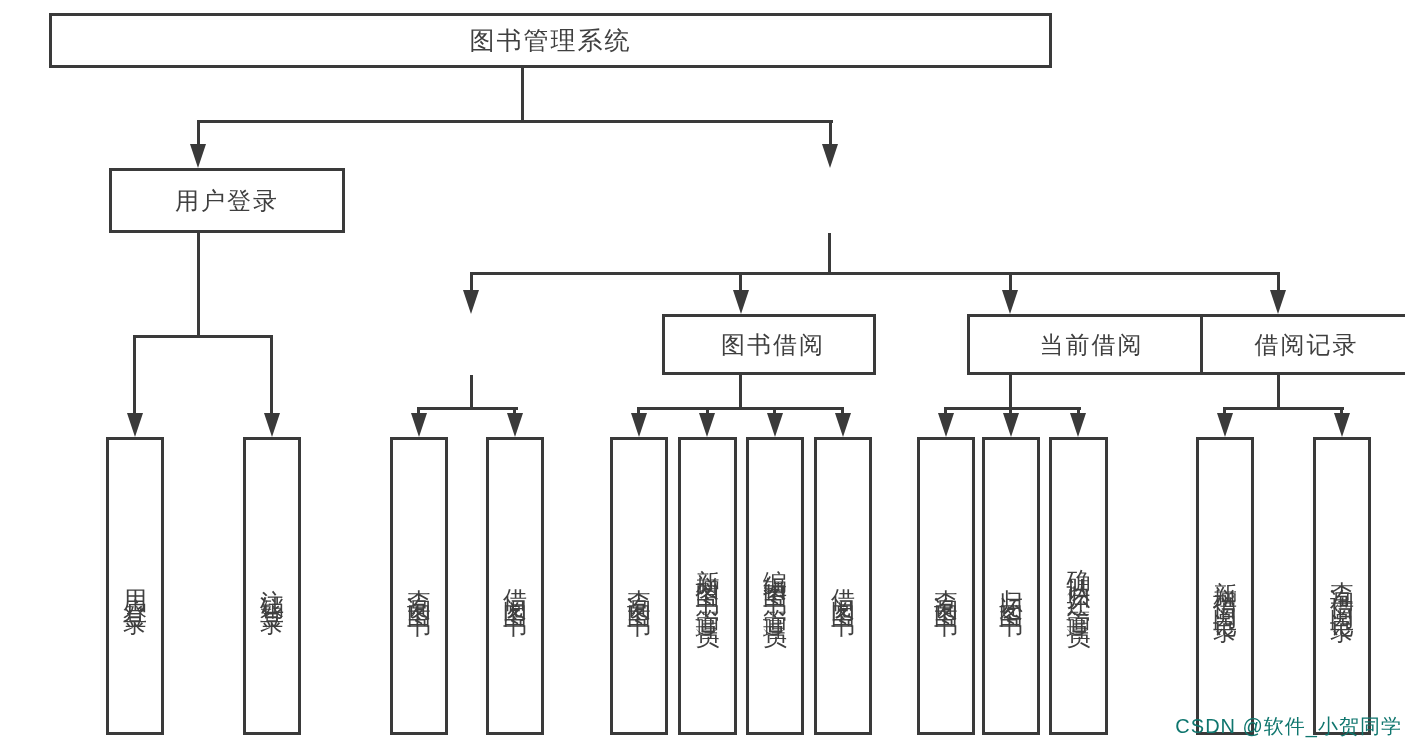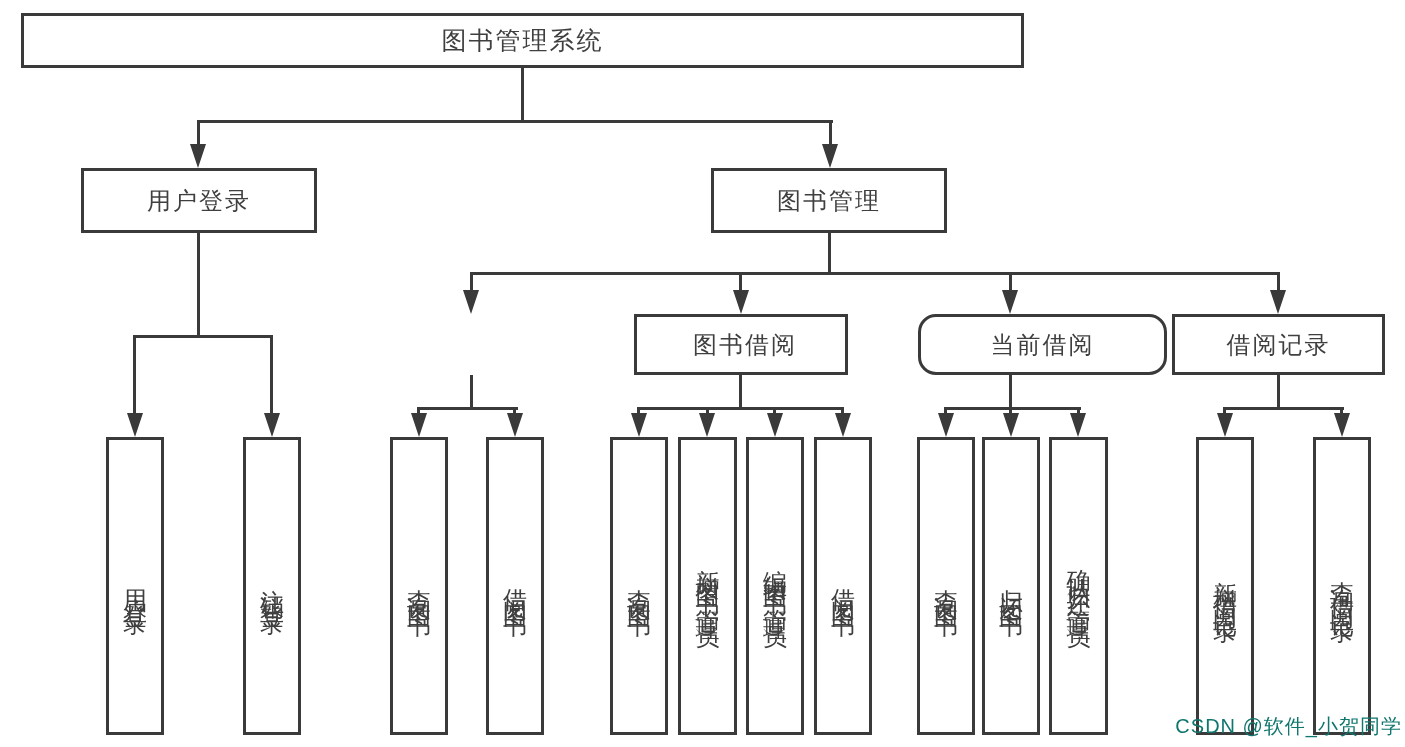--- a/index.html
+++ b/index.html
@@ -2,21 +2,21 @@
 <html><head>
 <meta charset="utf-8">
 <style>
   html,body{margin:0;padding:0;background:#fff;}
   .canvas{
     position:relative;width:1405px;height:747px;background:#fff;overflow:hidden;
     font-family:"Liberation Sans",sans-serif;color:#3f3f3f;
   }
   .node{
     position:absolute;box-sizing:border-box;border:3px solid #3a3a3a;background:#fff;
-    display:flex;align-items:center;justify-content:center;
+    display:flex;align-items:center;justify-content:center;margin-left:28px;
   }
   .node .lbl{font-size:24px;color:#3f3f3f;letter-spacing:2px;white-space:nowrap;}
   .root .lbl{font-size:25px;}
   .vnode{
     position:absolute;box-sizing:border-box;border:3px solid #3a3a3a;background:#fff;
     display:flex;align-items:center;justify-content:center;
   }
   .vnode .vlbl{
     writing-mode:vertical-rl;text-orientation:mixed;
     font-size:24px;letter-spacing:8px;color:#3f3f3f;line-height:1;
@@ -46,23 +46,20 @@
   <div class="vline" style="left:521px;top:68px;height:55px;"></div>
   <div class="hline" style="left:197px;top:120px;width:636px;"></div>
   <div class="vline" style="left:197px;top:120px;height:26px;"></div>
   <div class="arrow" style="left:190px;top:144px;"></div>
   <div class="vline" style="left:829px;top:120px;height:26px;"></div>
   <div class="arrow" style="left:822px;top:144px;"></div>
 
   <div class="node" style="left:81px;top:168px;width:236px;height:65px;">
     <span class="lbl">用户登录</span>
   </div>
-  <div class="node" style="left:711px;top:168px;width:236px;height:65px;">
-    <span class="lbl">图书管理</span>
-  </div>
 
   <div class="vline" style="left:197px;top:233px;height:104px;"></div>
   <div class="hline" style="left:133px;top:335px;width:140px;"></div>
   <div class="vline" style="left:133px;top:335px;height:80px;"></div>
   <div class="arrow" style="left:127px;top:413px;"></div>
   <div class="vline" style="left:270px;top:335px;height:80px;"></div>
   <div class="arrow" style="left:264px;top:413px;"></div>
 
   <div class="vline" style="left:828px;top:233px;height:42px;"></div>
   <div class="hline" style="left:470px;top:272px;width:810px;"></div>
@@ -71,21 +68,21 @@
   <div class="vline" style="left:739px;top:272px;height:22px;"></div>
   <div class="arrow" style="left:733px;top:290px;"></div>
   <div class="vline" style="left:1009px;top:272px;height:22px;"></div>
   <div class="arrow" style="left:1002px;top:290px;"></div>
   <div class="vline" style="left:1277px;top:272px;height:22px;"></div>
   <div class="arrow" style="left:1270px;top:290px;"></div>
 
   <div class="node" style="left:634px;top:314px;width:214px;height:61px;padding-left:8px;">
     <span class="lbl">图书借阅</span>
   </div>
-  <div class="node" style="left:918px;top:314px;width:249px;height:61px;border-radius:18px;">
+  <div class="node" style="left:939px;top:314px;width:249px;height:61px;">
     <span class="lbl">当前借阅</span>
   </div>
   <div class="node" style="left:1172px;top:314px;width:213px;height:61px;">
     <span class="lbl">借阅记录</span>
   </div>
 
   <div class="vline" style="left:470px;top:375px;height:34px;"></div>
   <div class="hline" style="left:417px;top:407px;width:101px;"></div>
   <div class="vline" style="left:417px;top:407px;height:10px;"></div>
   <div class="arrow" style="left:411px;top:413px;"></div>

